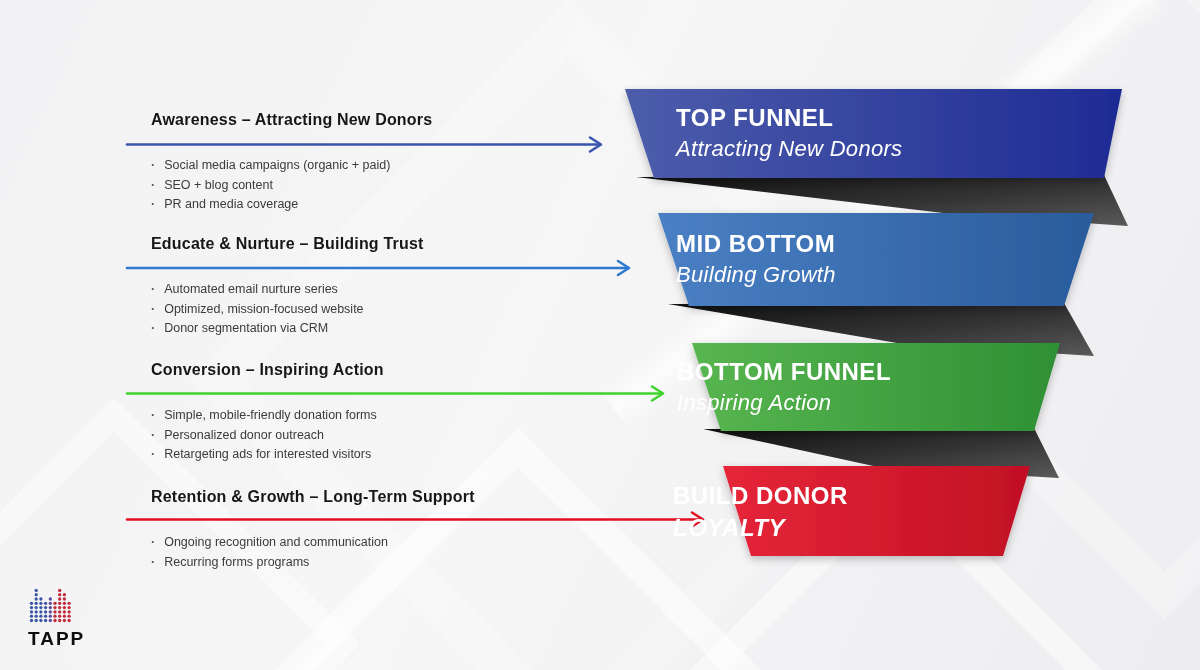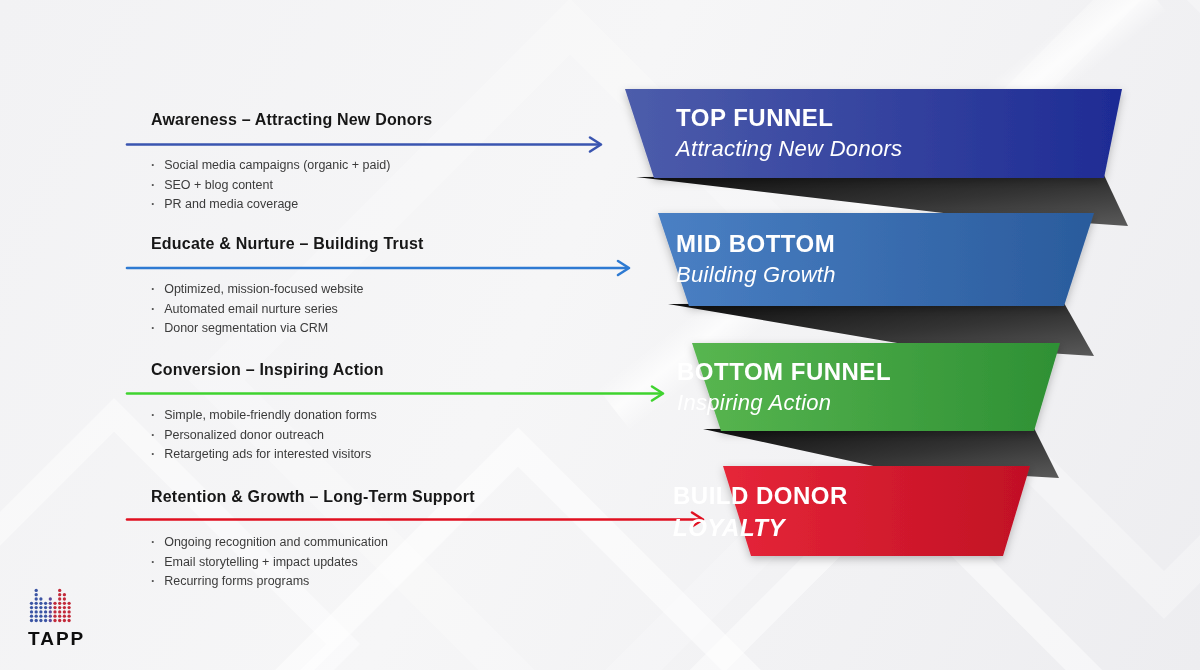--- a/index.html
+++ b/index.html
@@ -119,38 +119,37 @@
     <h3>Awareness – Attracting New Donors</h3>
     <ul>
       <li>Social media campaigns (organic + paid)</li>
       <li>SEO + blog content</li>
       <li>PR and media coverage</li>
     </ul>
   </div>
   <div class="section s1">
     <h3>Educate &amp; Nurture – Building Trust</h3>
     <ul>
+      <li>Automated email nurture series</li>
       <li>Optimized, mission-focused website</li>
-      <li>Automated email nurture series</li>
       <li>Donor segmentation via CRM</li>
     </ul>
   </div>
   <div class="section s2">
     <h3>Conversion – Inspiring Action</h3>
     <ul>
       <li>Simple, mobile-friendly donation forms</li>
       <li>Personalized donor outreach</li>
       <li>Retargeting ads for interested visitors</li>
     </ul>
   </div>
   <div class="section s3">
     <h3>Retention &amp; Growth – Long-Term Support</h3>
     <ul>
       <li>Ongoing recognition and communication</li>
-      <li>Email storytelling + impact updates</li>
       <li>Recurring forms programs</li>
     </ul>
   </div>
 
   <div class="logo">
     <svg width="46" height="38" viewBox="0 0 46 38">
         <circle cx="3.5" cy="34.5" r="1.65" fill="#3b55a4"></circle>
         <circle cx="3.5" cy="30.2" r="1.65" fill="#3b55a4"></circle>
         <circle cx="3.5" cy="25.9" r="1.65" fill="#3b55a4"></circle>
         <circle cx="3.5" cy="21.6" r="1.65" fill="#3b55a4"></circle>

